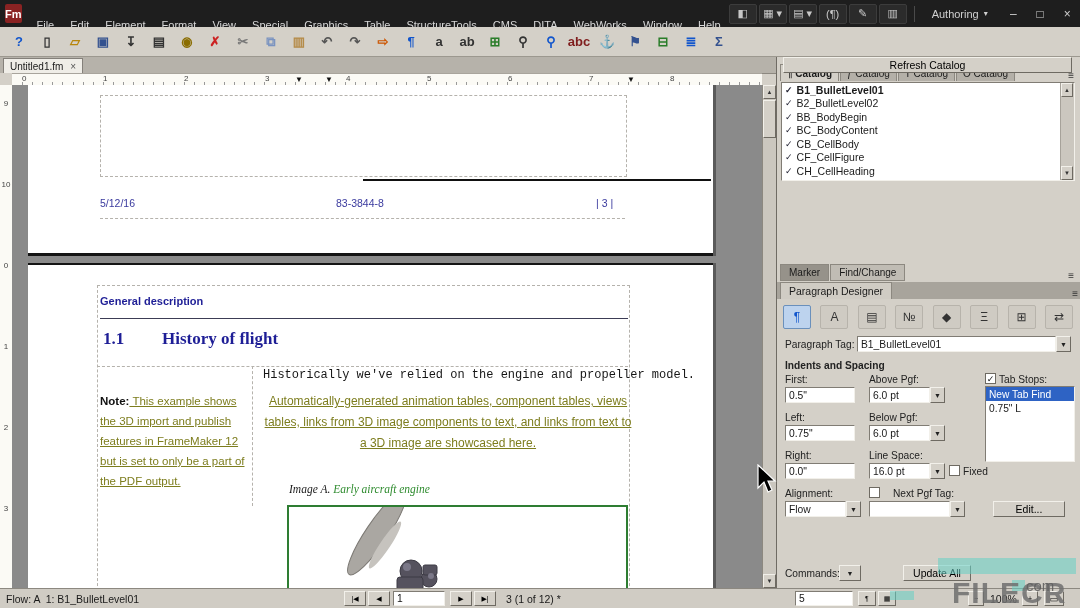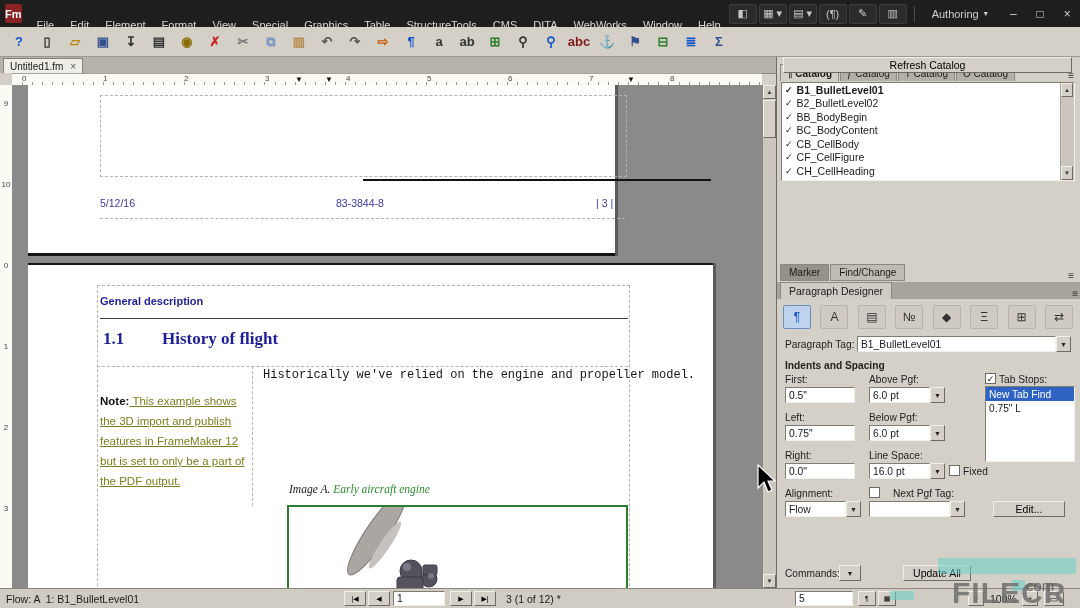--- a/index.html
+++ b/index.html
@@ -44,21 +44,21 @@
   .tabmark{position:absolute;top:1px;font-size:8px;color:#111;line-height:10px;}
   .vruler{position:absolute;left:0;top:85px;width:12px;height:503px;background:#fbfaf5;border-right:1px solid #a8a49c;
           overflow:hidden;}
   .vruler .nums{display:flex;flex-direction:column;font-size:8px;color:#444;padding-top:14px;}
   .vruler .nums span{height:81px;text-align:center;}
   .corner{position:absolute;left:0;top:73px;width:12px;height:12px;background:#d4d0c8;}
 
   
   .canvas{position:absolute;left:12px;top:85px;width:750px;height:503px;background:#8a8a8a;overflow:hidden;}
   .page{position:absolute;background:#fff;}
-  .page1{left:16px;top:0;width:587px;height:168px;border-bottom:3px solid #141414;box-shadow:3px 0 0 rgba(0,0,0,.35);}
+  .page1{left:16px;top:0;width:685px;height:168px;border-bottom:3px solid #141414;box-shadow:3px 0 0 rgba(0,0,0,.35);}
   .page2{left:16px;top:178px;width:685px;height:325px;border-top:2px solid #141414;box-shadow:3px 0 0 rgba(0,0,0,.35);}
   .dashed-frame{position:absolute;border:1px dashed #b5b2ac;}
   .dash-h{position:absolute;border-top:1px dashed #b5b2ac;}
   .dash-v{position:absolute;border-left:1px dashed #b5b2ac;}
   .blue-small{color:#3a3a9e;font-size:10.5px;}
   .kicker{color:#1e1e96;font-weight:bold;font-size:11px;}
   .rule{position:absolute;border-top:1px solid #3c3c55;}
   .black-rule{position:absolute;background:#111;}
   .headline{color:#1e1e96;font-weight:bold;font-size:17px;font-family:"Liberation Serif",serif;}
   .bodytext{font-size:12px;color:#161616;}
@@ -261,20 +261,23 @@
       <span class="abs kicker" style="left:72px;top:30px;">General description</span>
       <div class="rule" style="left:72px;top:53px;width:528px;"></div>
       <span class="abs headline" style="left:75px;top:64px;">1.1</span>
       <span class="abs headline" style="left:134px;top:64px;">History of flight</span>
       <div class="dash-h" style="left:69px;top:101px;width:531px;"></div>
       <div class="dash-v" style="left:224px;top:101px;height:140px;"></div>
       <span class="abs bodytext" style="left:235px;top:103px;font-family:Liberation Mono, monospace;">Historically we've relied on the engine and propeller model.</span>
       <div class="abs note-block" style="left:72px;top:126px;width:155px;">
         <span class="note-lbl">Note:</span><span class="olive"> This example shows the 3D import and publish features in FrameMaker 12 but is set to only be a part of the PDF output.</span>
       </div>
+      <div class="abs link-block" style="left:235px;top:126px;width:370px;">
+        <span class="olive">Automatically-generated animation tables, component tables, views tables, links from 3D image components to text, and links from text to a 3D image are showcased here.</span>
+      </div>
       <div class="abs caption" style="left:261px;top:218px;">
         <span>Image A.</span><span class="ttl"> Early aircraft engine</span>
       </div>
       <div class="img-box" style="left:259px;top:240px;width:337px;height:85px;">
         <svg width="337" height="85">
           <ellipse cx="88" cy="26" rx="11" ry="50" transform="rotate(34 88 26)" fill="#aaa7a2" stroke="#7c7974" stroke-width="1"></ellipse>
           <ellipse cx="96" cy="38" rx="5" ry="28" transform="rotate(34 96 38)" fill="#c6c3be"></ellipse>
           <g fill="#55525e" stroke="#3c3a44" stroke-width="1">
             <circle cx="122" cy="64" r="11"></circle>
             <circle cx="140" cy="72" r="8"></circle>

